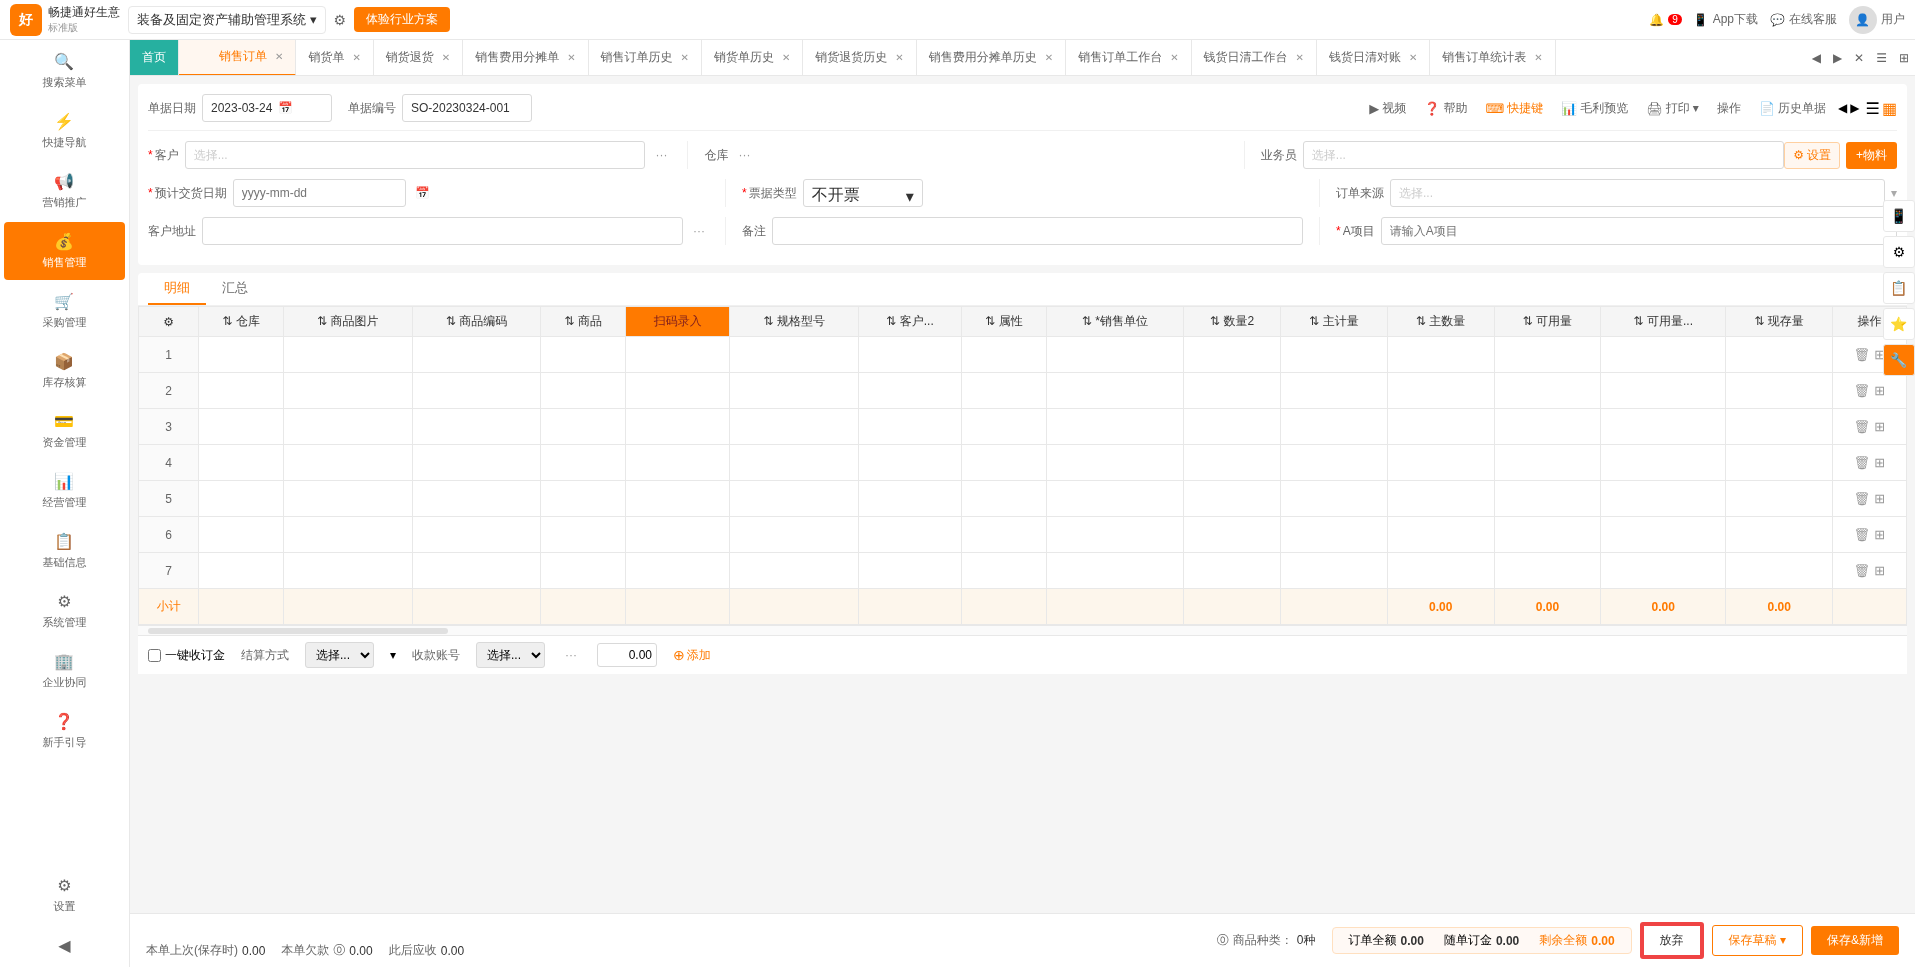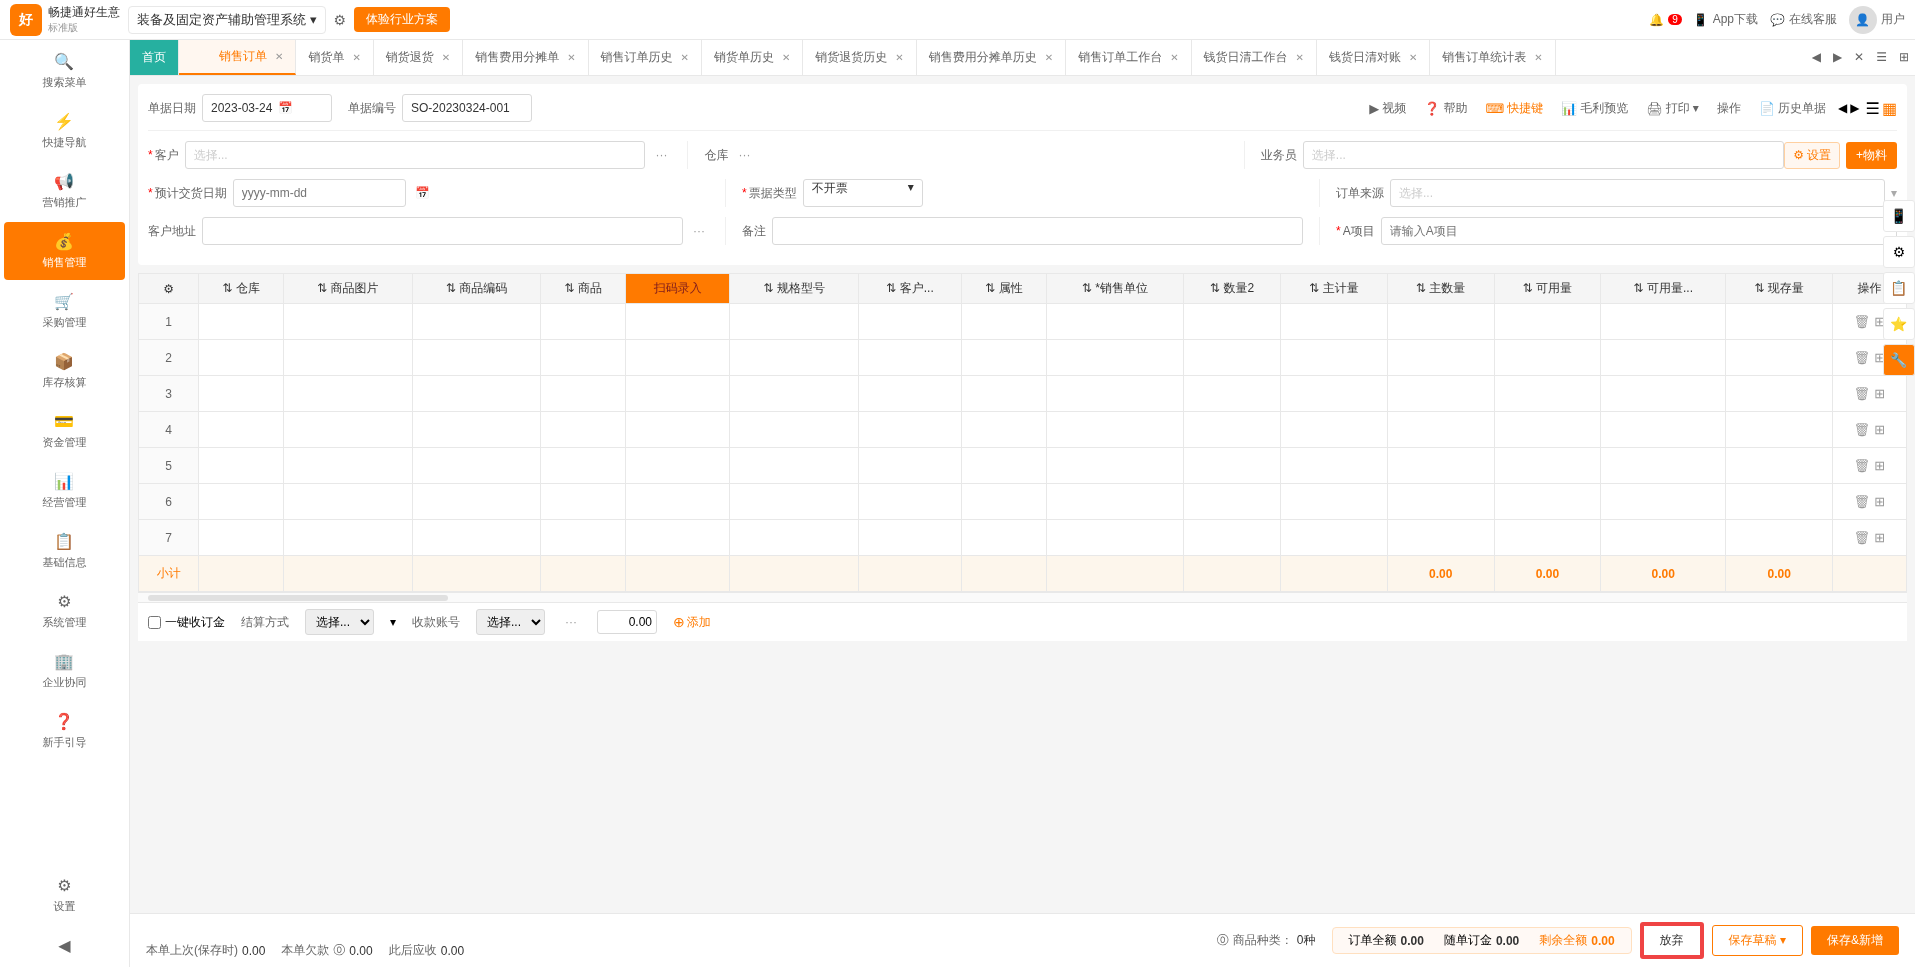--- a/index.html
+++ b/index.html
@@ -4,21 +4,21 @@
   <style>
     * { box-sizing: border-box; margin: 0; padding: 0; }
     body { font-family: 'Microsoft YaHei', Arial, sans-serif; font-size: 12px; background: #f0f2f5; overflow: hidden; }
 
     
     .app-container { display: flex; flex-direction: column; height: 967px; width: 1915px; }
     .top-bar { height: 40px; background: #fff; display: flex; align-items: center; padding: 0 10px; border-bottom: 1px solid #e8e8e8; justify-content: space-between; }
     .main-area { display: flex; flex: 1; overflow: hidden; }
     .sidebar { width: 130px; background: #fff; display: flex; flex-direction: column; border-right: 1px solid #e8e8e8; }
     .content-area { flex: 1; display: flex; flex-direction: column; overflow: hidden; }
-    .tab-bar { height: 36px; background: #fff; display: flex; align-items: flex-end; border-bottom: 1px solid #e8e8e8; overflow: hidden; }
+    .tab-bar { height: 36px; background: #fff; display: flex; align-items: center; border-bottom: 1px solid #e8e8e8; overflow: hidden; }
     .page-content { flex: 1; overflow: auto; background: #f5f5f5; padding: 8px; }
 
     
     .top-bar-left { display: flex; align-items: center; gap: 8px; }
     .logo-area { display: flex; align-items: center; gap: 6px; }
     .logo-icon { width: 32px; height: 32px; background: #ff7a00; border-radius: 6px; display: flex; align-items: center; justify-content: center; color: white; font-weight: bold; font-size: 14px; }
     .logo-text { font-size: 12px; color: #333; line-height: 1.3; }
     .system-title { font-size: 13px; color: #333; padding: 0 8px; border: 1px solid #e8e8e8; border-radius: 4px; height: 28px; display: flex; align-items: center; gap: 4px; cursor: pointer; }
     .industry-btn { background: #ff7a00; color: white; border: none; padding: 4px 12px; border-radius: 4px; cursor: pointer; font-size: 12px; }
     .top-bar-right { display: flex; align-items: center; gap: 12px; font-size: 12px; color: #666; }
@@ -41,21 +41,21 @@
     .form-card { background: white; border-radius: 4px; padding: 10px; margin-bottom: 8px; }
     .form-header { display: flex; align-items: center; gap: 16px; margin-bottom: 10px; padding-bottom: 8px; border-bottom: 1px solid #f0f0f0; justify-content: space-between; }
     .form-header-left { display: flex; align-items: center; gap: 16px; }
     .form-row { display: flex; align-items: center; margin-bottom: 10px; gap: 0; }
     .form-field { display: flex; align-items: center; gap: 6px; flex: 1; }
     .form-label { font-size: 12px; color: #666; white-space: nowrap; min-width: fit-content; }
     .form-label.required::before { content: '*'; color: red; margin-right: 2px; }
     .form-input { height: 28px; border: 1px solid #d9d9d9; border-radius: 3px; padding: 0 8px; font-size: 12px; flex: 1; min-width: 80px; color: #999; cursor: pointer; display: flex; align-items: center; }
     .form-input-text { height: 28px; border: 1px solid #d9d9d9; border-radius: 3px; padding: 0 8px; font-size: 12px; background: white; min-width: 120px; }
     .form-input-date { height: 28px; border: 1px solid #d9d9d9; border-radius: 3px; padding: 0 8px; font-size: 12px; display: flex; align-items: center; gap: 6px; min-width: 130px; color: #333; }
-    .form-input-select { height: 28px; border: 1px solid #d9d9d9; border-radius: 3px; padding: 0 8px; font-size: 12px; display: flex; align-items: flex-start; justify-content: space-between; min-width: 100px; cursor: pointer; }
+    .form-input-select { height: 28px; border: 1px solid #d9d9d9; border-radius: 3px; padding: 0 8px; font-size: 16px; display: flex; align-items: flex-end; justify-content: space-between; min-width: 100px; cursor: pointer; }
     .dots-btn { color: #999; cursor: pointer; padding: 0 4px; }
     .field-divider { width: 1px; background: #f0f0f0; height: 28px; margin: 0 16px; }
 
     
     .toolbar-right { display: flex; align-items: center; gap: 6px; }
     .toolbar-btn { display: flex; align-items: center; gap: 3px; cursor: pointer; font-size: 12px; color: #666; padding: 2px 6px; }
     .toolbar-btn.orange { color: #ff7a00; }
     .btn-icon { font-size: 13px; }
     .sub-tab { padding: 6px 16px; cursor: pointer; font-size: 13px; color: #666; border-bottom: 2px solid transparent; }
     .sub-tab.active { color: #ff7a00; border-bottom: 2px solid #ff7a00; }
@@ -395,20 +395,26 @@
             <div class="field-divider"></div>
             <div class="form-field">
               <span class="form-label required">A项目</span>
               <input type="text" class="form-input-text" style="flex: 1 1 0%; color: rgb(204, 204, 204);" placeholder="请输入A项目">
             </div>
           </div>
 
         </div>
 
         <div class="form-card" style="padding:0">
+          <div style="padding:0 10px;border-bottom:1px solid #f0f0f0;display:flex;align-items:center">
+            <div id="sub-tabs" style="display:flex">
+                <div class="sub-tab active">明细</div>
+                <div class="sub-tab">汇总</div>
+              </div>
+          </div>
 
           <div class="table-wrapper" style="max-height:320px;overflow:auto">
             <table class="data-table" id="main-table">
               <thead id="table-head">
                   <tr>
                     <th>⚙</th>
                     <th><span>⇅</span> 仓库</th>
                     <th><span>⇅</span> 商品图片</th>
                     <th><span>⇅</span> 商品编码</th>
                     <th><span>⇅</span> 商品</th>

